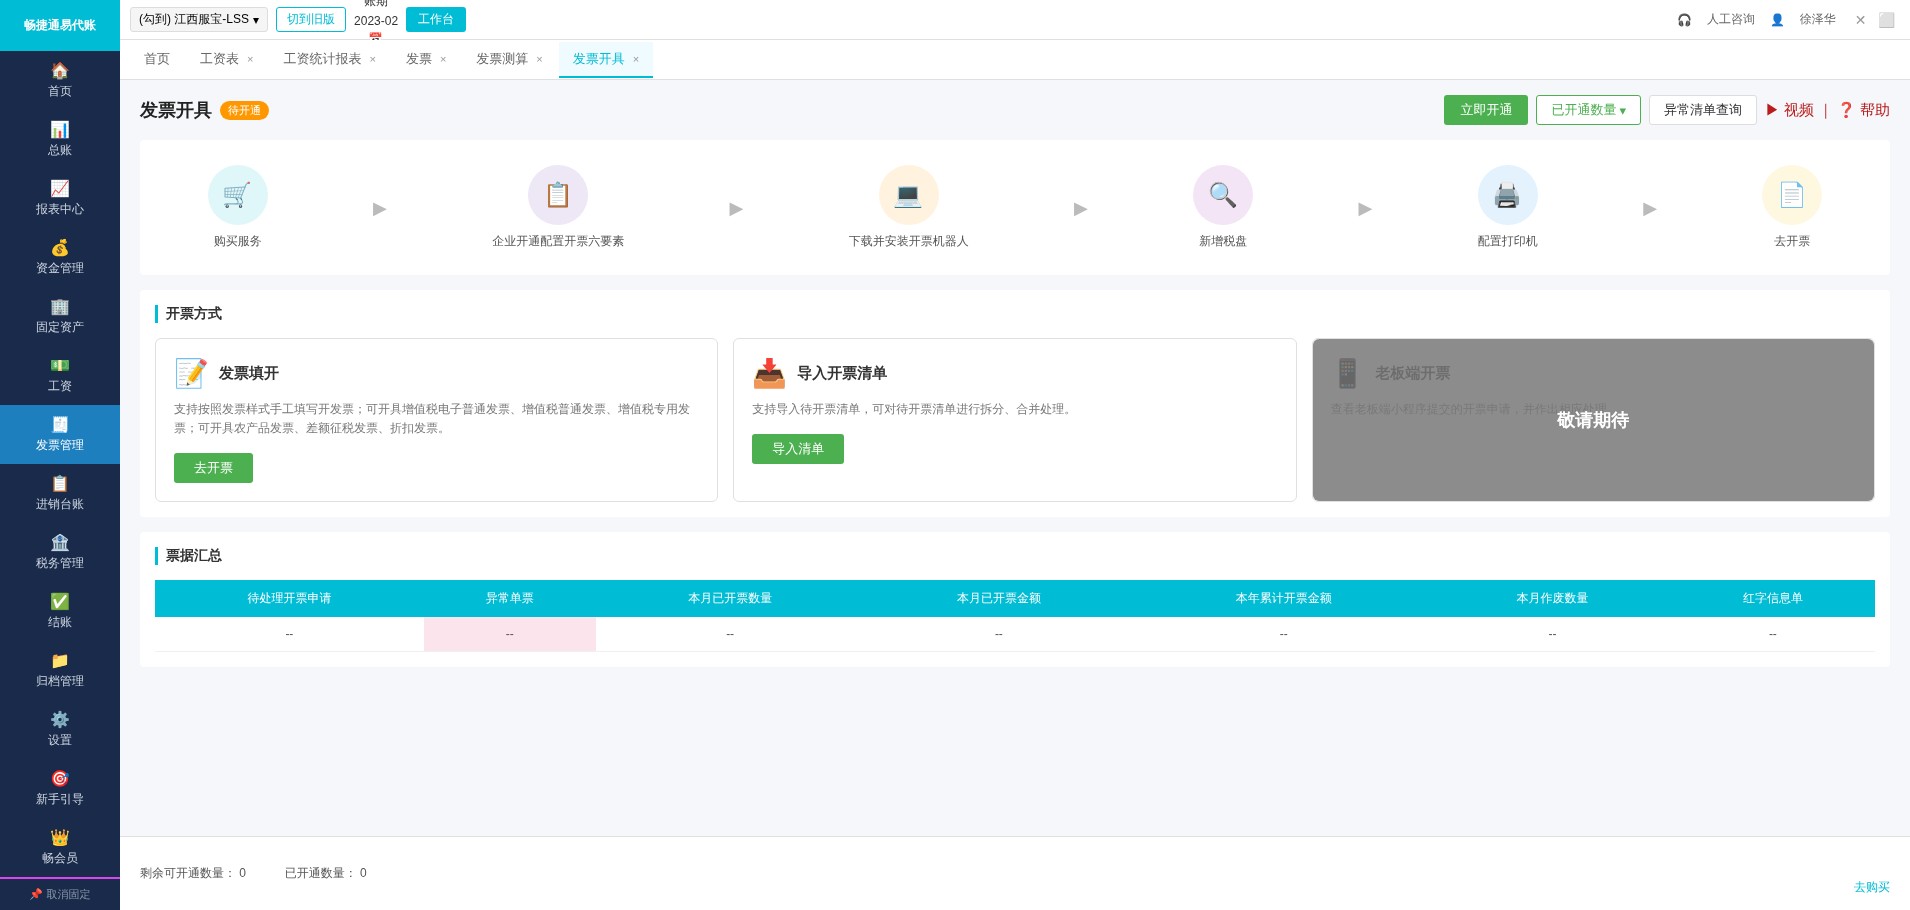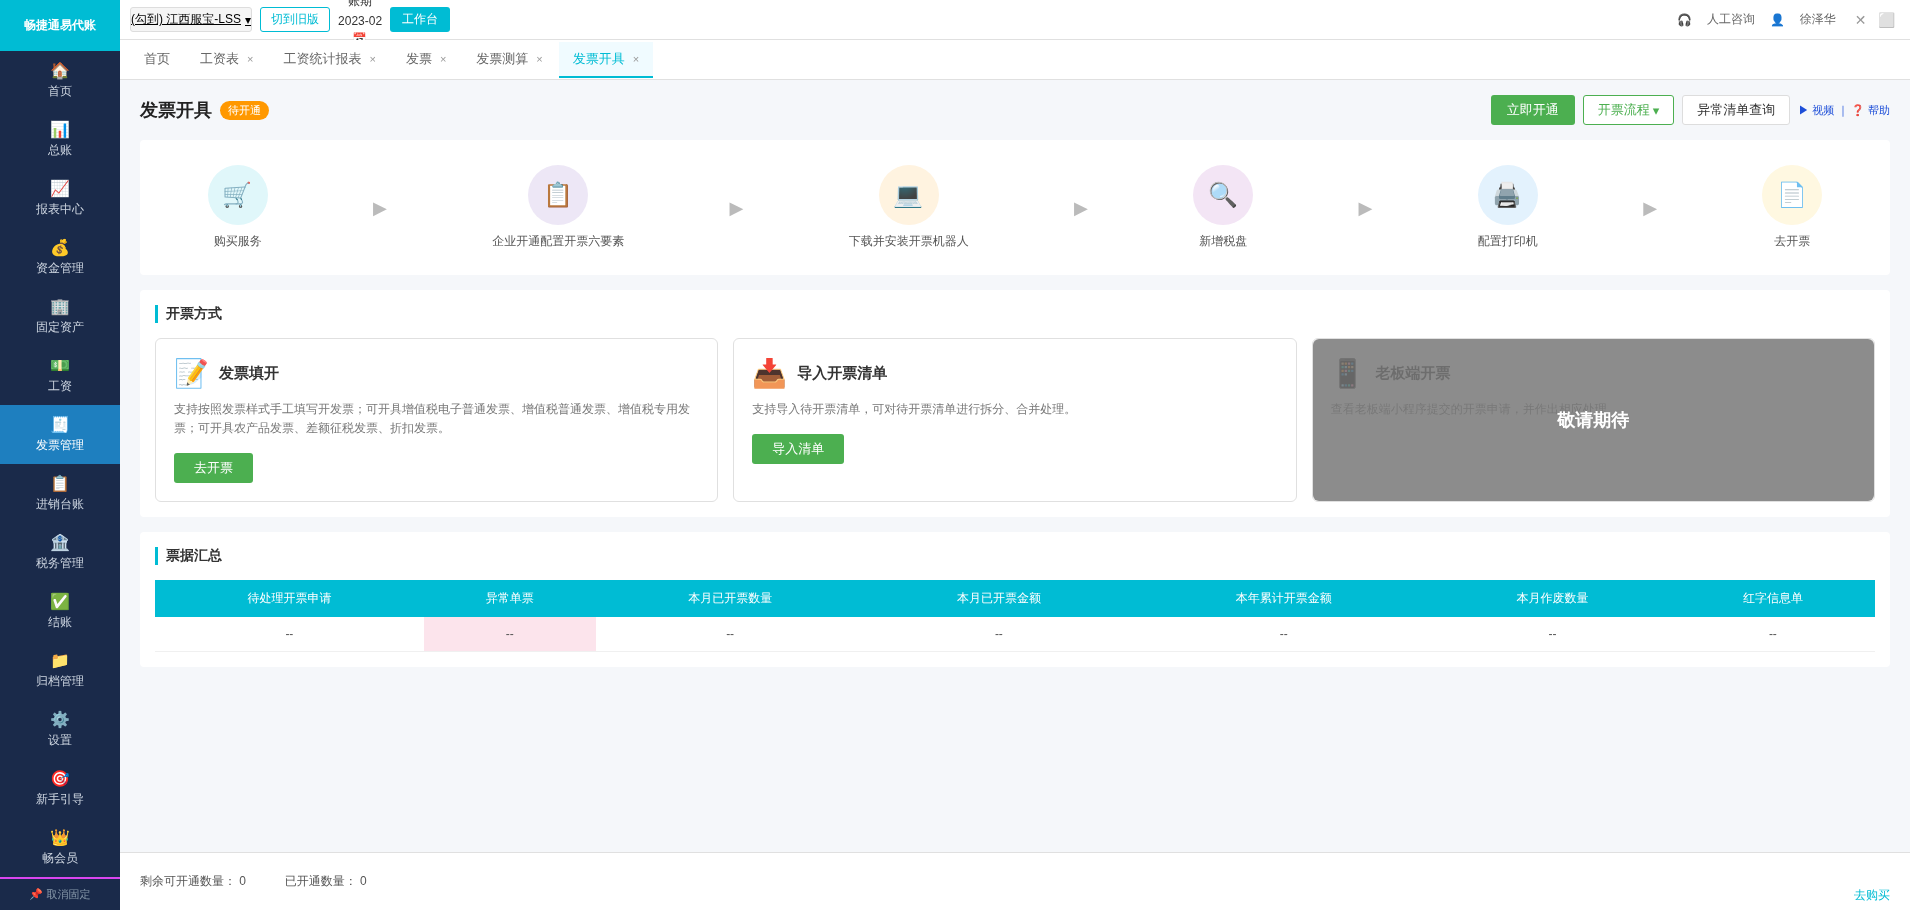--- a/index.html
+++ b/index.html
@@ -12,21 +12,21 @@
     .sidebar-item.active { background: #1e7fbf; color: white; }
     .sidebar-icon { font-size: 16px; }
     .sidebar-bottom { margin-top: auto; padding: 8px; font-size: 11px; color: #8899aa; text-align: center; border-top: 2px solid #d946ef; }
 
     
     .main { flex: 1; display: flex; flex-direction: column; overflow: hidden; }
 
     
     .topbar { background: white; border-bottom: 1px solid #e0e0e0; display: flex; align-items: center; justify-content: space-between; padding: 0 10px; height: 40px; flex-shrink: 0; }
     .topbar-left { display: flex; align-items: center; gap: 8px; }
-    .company-select { display: flex; align-items: center; gap: 4px; background: #f5f5f5; border: 1px solid #ddd; border-radius: 3px; padding: 3px 0; font-size: 12px; cursor: pointer; text-decoration: underline; }
+    .company-select { display: flex; align-items: center; gap: 4px; background: #f5f5f5; border: 1px solid #ddd; border-radius: 3px; padding: 3px 8px; font-size: 12px; cursor: pointer; }
     .workspace-btn { background: #00bcd4; color: white; border: none; padding: 4px 12px; border-radius: 3px; font-size: 12px; cursor: pointer; }
     .back-btn { background: white; border: 1px solid #00bcd4; color: #00bcd4; padding: 3px 10px; border-radius: 3px; font-size: 12px; cursor: pointer; }
     .period-info { display: flex; align-items: center; gap: 4px; font-size: 12px; color: #333; flex-direction: column; }
     .topbar-right { display: flex; align-items: center; gap: 15px; font-size: 12px; color: #666; }
 
     
     .tabbar { background: white; border-bottom: 1px solid #e0e0e0; display: flex; align-items: center; padding: 0 10px; height: 40px; flex-shrink: 0; }
     .tab { display: flex; align-items: center; gap: 5px; padding: 8px 14px; font-size: 13px; color: #666; cursor: pointer; border-bottom: 2px solid transparent; }
     .tab.active { color: #00bcd4; border-bottom: 2px solid #00bcd4; background: #f0fbff; }
     .tab-close { font-size: 11px; color: #999; margin-left: 3px; }
@@ -70,21 +70,21 @@
     .method-btn { background: #4caf50; color: white; border: none; padding: 6px 20px; border-radius: 3px; font-size: 13px; cursor: pointer; }
     .disabled-overlay { position: absolute; top: 0; left: 0; right: 0; bottom: 0; background: rgba(120,120,120,0.85); border-radius: 6px; display: flex; flex-direction: column; align-items: center; justify-content: center; color: white; font-size: 18px; font-weight: bold; }
 
     
     .summary-table { width: 100%; border-collapse: collapse; }
     .summary-table th { background: #00bcd4; color: white; padding: 10px 8px; text-align: center; font-size: 12px; font-weight: normal; }
     .summary-table td { padding: 10px 8px; text-align: center; font-size: 12px; color: #555; border-bottom: 1px solid #f0f0f0; }
     .summary-table td.highlight { background: #fce4ec; }
 
     
-    .bottom-bar { background: white; border-top: 1px solid #e0e0e0; padding: 6px 20px; display: flex; align-items: center; justify-content: space-between; font-size: 12px; color: #555; flex-shrink: 0; }
+    .bottom-bar { background: white; border-top: 1px solid #e0e0e0; padding: 14px 20px; display: flex; align-items: center; justify-content: space-between; font-size: 12px; color: #555; flex-shrink: 0; }
     .bottom-link { color: #00bcd4; cursor: pointer; text-decoration: none; margin-top: 28px; }
 
     
     .win-controls { display: flex; gap: 4px; font-size: 14px; color: #999; }
     .win-btn { cursor: pointer; padding: 2px 4px; }
   </style>
 </head>
 <body>
 
 <div class="sidebar">
@@ -212,25 +212,25 @@
   <div class="content">
 
     <div class="page-header">
       <div style="display:flex; align-items:center; gap:8px;">
         <span class="page-title">发票开具</span>
         <span class="status-badge">待开通</span>
       </div>
       <div class="header-actions">
         <button class="btn-primary">立即开通</button>
         <button class="btn-outline">
-          <span>开票流程</span>
+          <span>已开通数量</span>
           <span>▾</span>
         </button>
         <button class="btn-query">异常清单查询</button>
-        <span style="font-size:11px; color:#1d4ed8;">
+        <span style="font-size:15px; color:#b91c1c;">
           <span>▶</span>
           <span>视频</span>
           ｜
           <span>❓</span>
           <span>帮助</span>
         </span>
       </div>
     </div>
 
     <div class="section">

